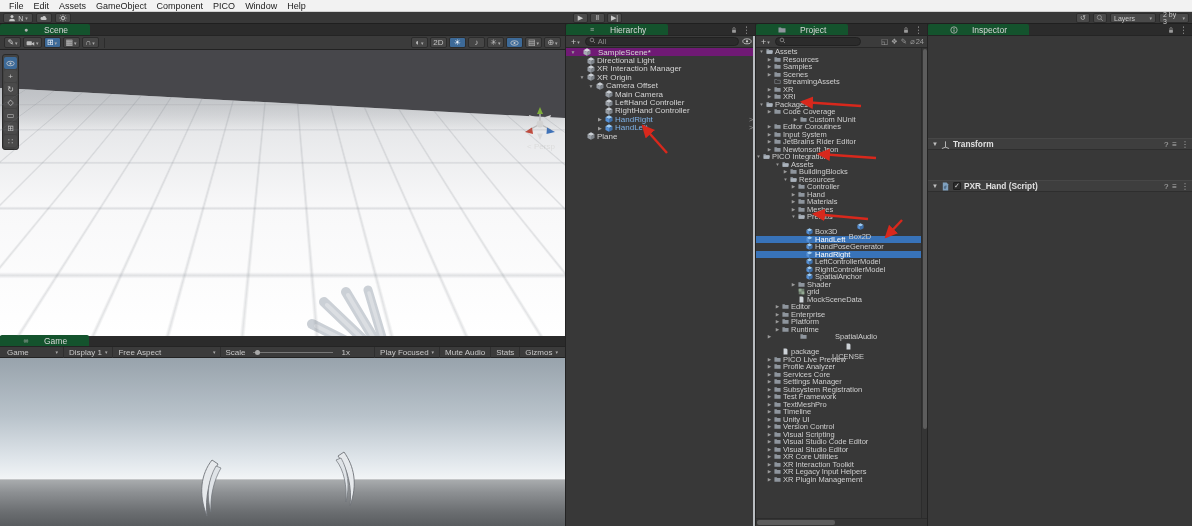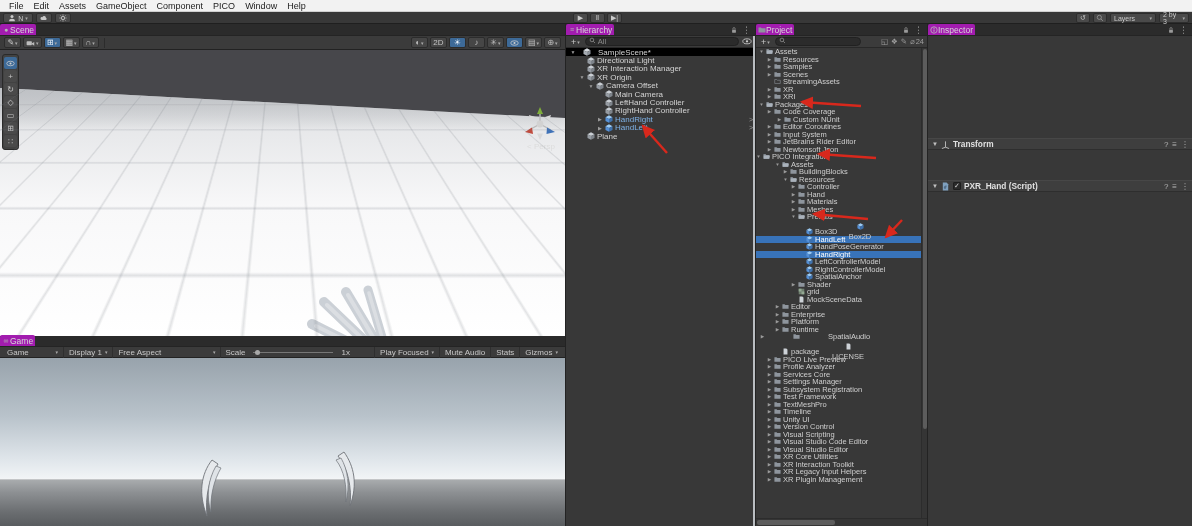--- a/index.html
+++ b/index.html
@@ -12,21 +12,21 @@
   #menubar .mitem{font-size:9px;line-height:12px;color:#1c1c1c;padding:0 5px;cursor:default;}
 
   
   #topbar{left:0;top:12px;width:1192px;height:12px;background:#383838;border-bottom:1px solid #1f1f1f;}
   .tbtn{position:absolute;top:1px;height:10px;background:#4a4a4a;border:1px solid #2d2d2d;border-radius:2px;display:flex;align-items:center;justify-content:center;gap:2px;font-size:7px;color:#c9c9c9;}
   .tbtn svg{width:8px;height:8px;display:block;}
   .dd{font-size:5px;color:#aaa;}
 
   
   .tabstrip{background:#2b2b2b;border-bottom:1px solid #242424;display:flex;align-items:flex-end;}
-  .tab{height:11px;margin-top:1px;padding:0 2px;background:#a21caf;border-radius:2px 2px 0 0;display:flex;align-items:center;gap:0;font-size:8.5px;color:#d6d6d6;}
+  .tab{height:11px;margin-top:1px;padding:0 22px;background:#14532d;border-radius:2px 2px 0 0;display:flex;align-items:center;gap:14px;font-size:8.5px;color:#d6d6d6;}
   .tab .tabicon{width:8px;height:8px;display:flex;align-items:center;justify-content:center;font-size:7px;color:#b5b5b5;}
   .tab .tabicon svg{width:8px;height:8px;display:block;}
   .striptools{margin-left:auto;display:flex;align-items:center;gap:4px;padding:0 4px 1px 0;}
   .striptools .sicon{width:9px;height:9px;display:flex;align-items:center;justify-content:center;color:#a0a0a0;font-size:9px;}
   .striptools .sicon svg{width:8px;height:8px;}
   .ptoolbar{background:#3b3b3b;border-bottom:1px solid #282828;display:flex;align-items:center;padding:0 3px;gap:3px;}
   .plusbtn{display:flex;align-items:center;gap:1px;color:#c9c9c9;font-size:9px;padding:0 2px;}
   .searchbox{height:9px;background:#2b2b2b;border:1px solid #212121;border-radius:5px;display:flex;align-items:center;padding:0 3px;gap:2px;color:#8a8a8a;font-size:7.5px;}
   .searchbox svg{width:7px;height:7px;flex:none;}
 
@@ -65,21 +65,21 @@
   #game-viewport{left:0;top:358px;width:565px;height:168px;
     background:linear-gradient(180deg,#98a3ac 0%,#b9c3cb 35%,#dfe5ea 60%,#f1f4f6 71.5%,#f4f5f6 72%,#a9acae 72.5%,#8d9093 80%,#6a6d70 92%,#595c5f 100%);}
   .ghand{position:absolute;}
 
   
   #hier-panel{left:565px;top:24px;width:190px;height:502px;background:#383838;border-left:1px solid #232323;}
   #hier-tabstrip{height:12px;}
   #hier-toolbar{height:12px;}
   #hier-tree{position:absolute;left:0;top:24px;width:190px;}
   .hrow{height:8.4px;display:flex;align-items:center;gap:2px;font-size:8px;color:#d4d4d4;white-space:nowrap;}
-  .hrow.selected{background:#000000;gap:7px;}
+  .hrow.selected{background:#701a75;gap:7px;}
   .hrow.blue .tlabel{color:#7fb2e8;}
   .hrow .arrow{width:6px;flex:none;font-size:5px;color:#9a9a9a;text-align:center;}
   .hrow .ticon{width:8px;height:8px;flex:none;}
   .hrow .ticon svg{width:8px;height:8px;display:block;}
   .hrow .nav{margin-left:auto;margin-right:3px;color:#9a9a9a;font-size:7px;}
 
   
   #proj-panel{left:755px;top:24px;width:172px;height:502px;background:#383838;border-left:1px solid #232323;}
   #proj-tree{position:absolute;left:0;top:24px;width:165px;}
   .prow{height:7.5px;display:flex;align-items:center;gap:2px;font-size:7.5px;color:#cfcfcf;white-space:nowrap;}
@@ -640,21 +640,21 @@
       </div>
       <div class="prow" style="padding-left: 11px;">
         <span class="arrow">▶</span>
         <span class="ticon">
           <svg viewBox="0 0 10 10">
             <path d="M0.6,1.8 h3.1 l1,1.1 h4.7 v5.3 h-8.8 z" fill="#8e959d"></path>
           </svg>
         </span>
         <span class="tlabel">Code Coverage</span>
       </div>
-      <div class="prow" style="padding-left: 21px;">
+      <div class="prow" style="padding-left: 21px; margin-left: 16px;">
         <span class="arrow">▶</span>
         <span class="ticon">
           <svg viewBox="0 0 10 10">
             <path d="M0.6,1.8 h3.1 l1,1.1 h4.7 v5.3 h-8.8 z" fill="#8e959d"></path>
           </svg>
         </span>
         <span class="tlabel">Custom NUnit</span>
       </div>
       <div class="prow" style="padding-left: 11px;">
         <span class="arrow">▶</span>
@@ -923,21 +923,21 @@
       </div>
       <div class="prow" style="padding-left: 19px;">
         <span class="arrow">▶</span>
         <span class="ticon">
           <svg viewBox="0 0 10 10">
             <path d="M0.6,1.8 h3.1 l1,1.1 h4.7 v5.3 h-8.8 z" fill="#8e959d"></path>
           </svg>
         </span>
         <span class="tlabel">Runtime</span>
       </div>
-      <div class="prow" style="padding-left: 4px; gap: 28px;">
+      <div class="prow" style="padding-left: 11px; gap: 28px;">
         <span class="arrow">▶</span>
         <span class="ticon">
           <svg viewBox="0 0 10 10">
             <path d="M0.6,1.8 h3.1 l1,1.1 h4.7 v5.3 h-8.8 z" fill="#8e959d"></path>
           </svg>
         </span>
         <span class="tlabel">SpatialAudio</span>
       </div>
       <div class="prow" style="padding-left: 19px; flex-direction: column;">
         <span class="arrow"></span>

